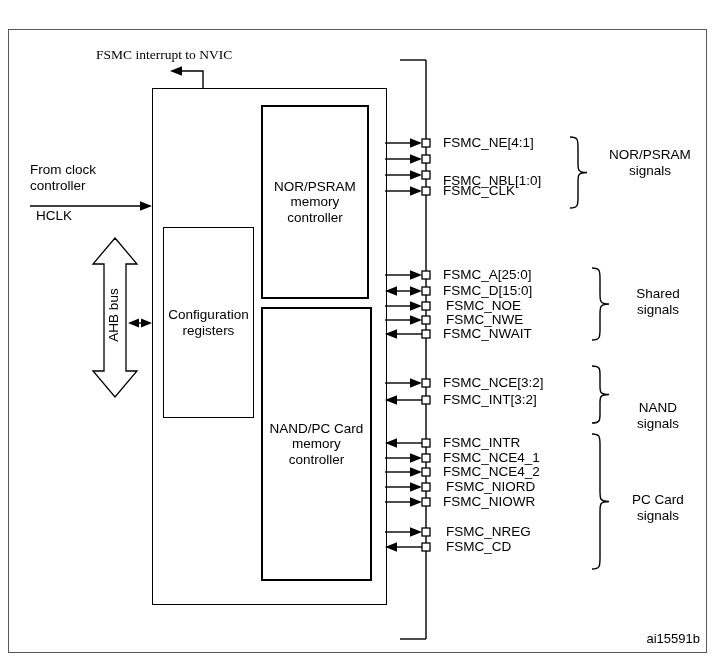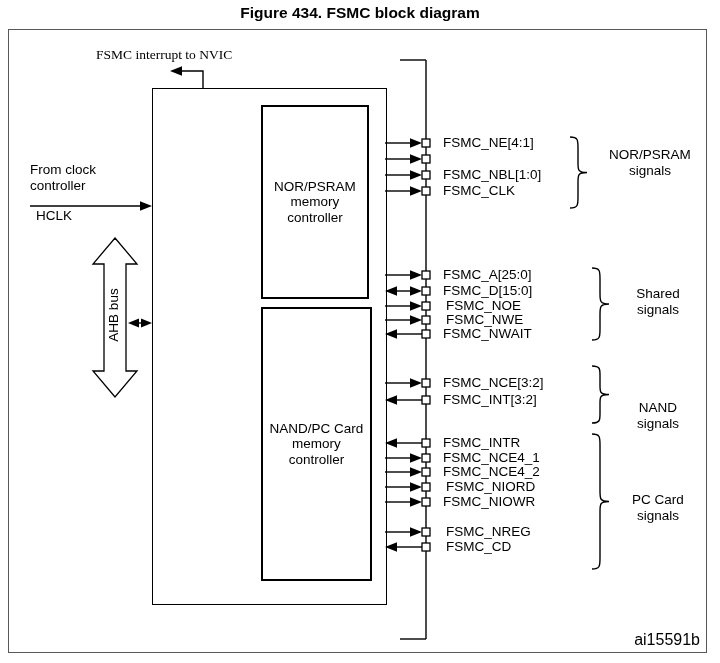--- a/index.html
+++ b/index.html
@@ -15,44 +15,47 @@
   .nand-box{left:261px;top:307px;width:107px;height:270px;border:2px solid #000;}
   .cfg-box{left:163px;top:227px;width:89px;height:189px;border:1.5px solid #000;}
   .overlay{position:absolute;left:0;top:0;width:720px;height:663px;pointer-events:none;}
   .ln{stroke:#000;stroke-width:1.4;fill:none;}
   .hd{fill:#000;stroke:none;}
   .sq{fill:#ffffff;stroke:#000;stroke-width:1.3;}
   .brace{fill:none;stroke:#000;stroke-width:1.4;}
   .big-arrow{fill:#ffffff;stroke:#000;stroke-width:1.3;}
   .sig{font-size:13.5px;line-height:16px;height:16px;white-space:nowrap;}
   .grp{font-size:13.5px;line-height:15.5px;text-align:center;white-space:pre-line;}
-  .small-note{font-size:16px;text-align:right;}
+  .small-note{font-size:13px;text-align:right;}
   .pre{white-space:pre-line;line-height:16px;font-size:13.5px;}
   .rot{transform:rotate(-90deg);font-size:13.5px;text-align:center;}
 </style>
 </head>
 <body>
 
 <div class="canvas">
 
-  <div class="t title">Figure 434. FSMC block diagram</div>
 
   <div class="frame"></div>
 
   <div class="box main-block"></div>
   <div class="box nor-box">
     <span>NOR/PSRAM
 memory
 controller</span>
   </div>
   <div class="box nand-box">
     <span>NAND/PC Card
 memory
 controller</span>
   </div>
+  <div class="box cfg-box">
+    <span>Configuration
+registers</span>
+  </div>
 
   <svg class="overlay" viewBox="0 0 720 663">
 
     <g>
       <polyline class="ln" points="203,88 203,71 182,71"></polyline>
       <polygon class="hd" points="170,71 182,66.3 182,75.7"></polygon>
     </g>
 
     <g>
       <line class="ln" x1="30" y1="206" x2="141" y2="206"></line>
@@ -176,21 +179,21 @@
     <path class="brace" d="M592,434 C600,434 600,437 600,445 L600,491 C600,499 600,501.5 609,501.5 C600,501.5 600,504 600,512 L600,558 C600,566 600,569 592,569"></path>
   </svg>
 
   <div class="t pre" style="left:96px;top:47px;font-family:Liberation Serif, serif;">FSMC interrupt to NVIC</div>
   <div class="t pre" style="left:30px;top:162px;">From clock
 controller</div>
   <div class="t pre" style="left:36px;top:208px;">HCLK</div>
   <div class="t rot" style="left:79px;top:307px;width:70px;height:16px;">AHB bus</div>
 
   <div class="t sig" style="left:443px;top:135px;">FSMC_NE[4:1]</div>
-  <div class="t sig" style="left:443px;top:167px;">FSMC_NBL[1:0]</div>
+  <div class="t sig" style="left:443px;top:173px;">FSMC_NBL[1:0]</div>
   <div class="t sig" style="left:443px;top:183px;">FSMC_CLK</div>
 
   <div class="t sig" style="left:443px;top:267px;text-align:right;">FSMC_A[25:0]</div>
   <div class="t sig" style="left:443px;top:283px;">FSMC_D[15:0]</div>
   <div class="t sig" style="left:446px;top:298px;">FSMC_NOE</div>
   <div class="t sig" style="left:446px;top:312px;">FSMC_NWE</div>
   <div class="t sig" style="left:443px;top:326px;">FSMC_NWAIT</div>
 
   <div class="t sig" style="left:443px;top:375px;">FSMC_NCE[3:2]</div>
   <div class="t sig" style="left:443px;top:392px;text-align:right;">FSMC_INT[3:2]</div>

